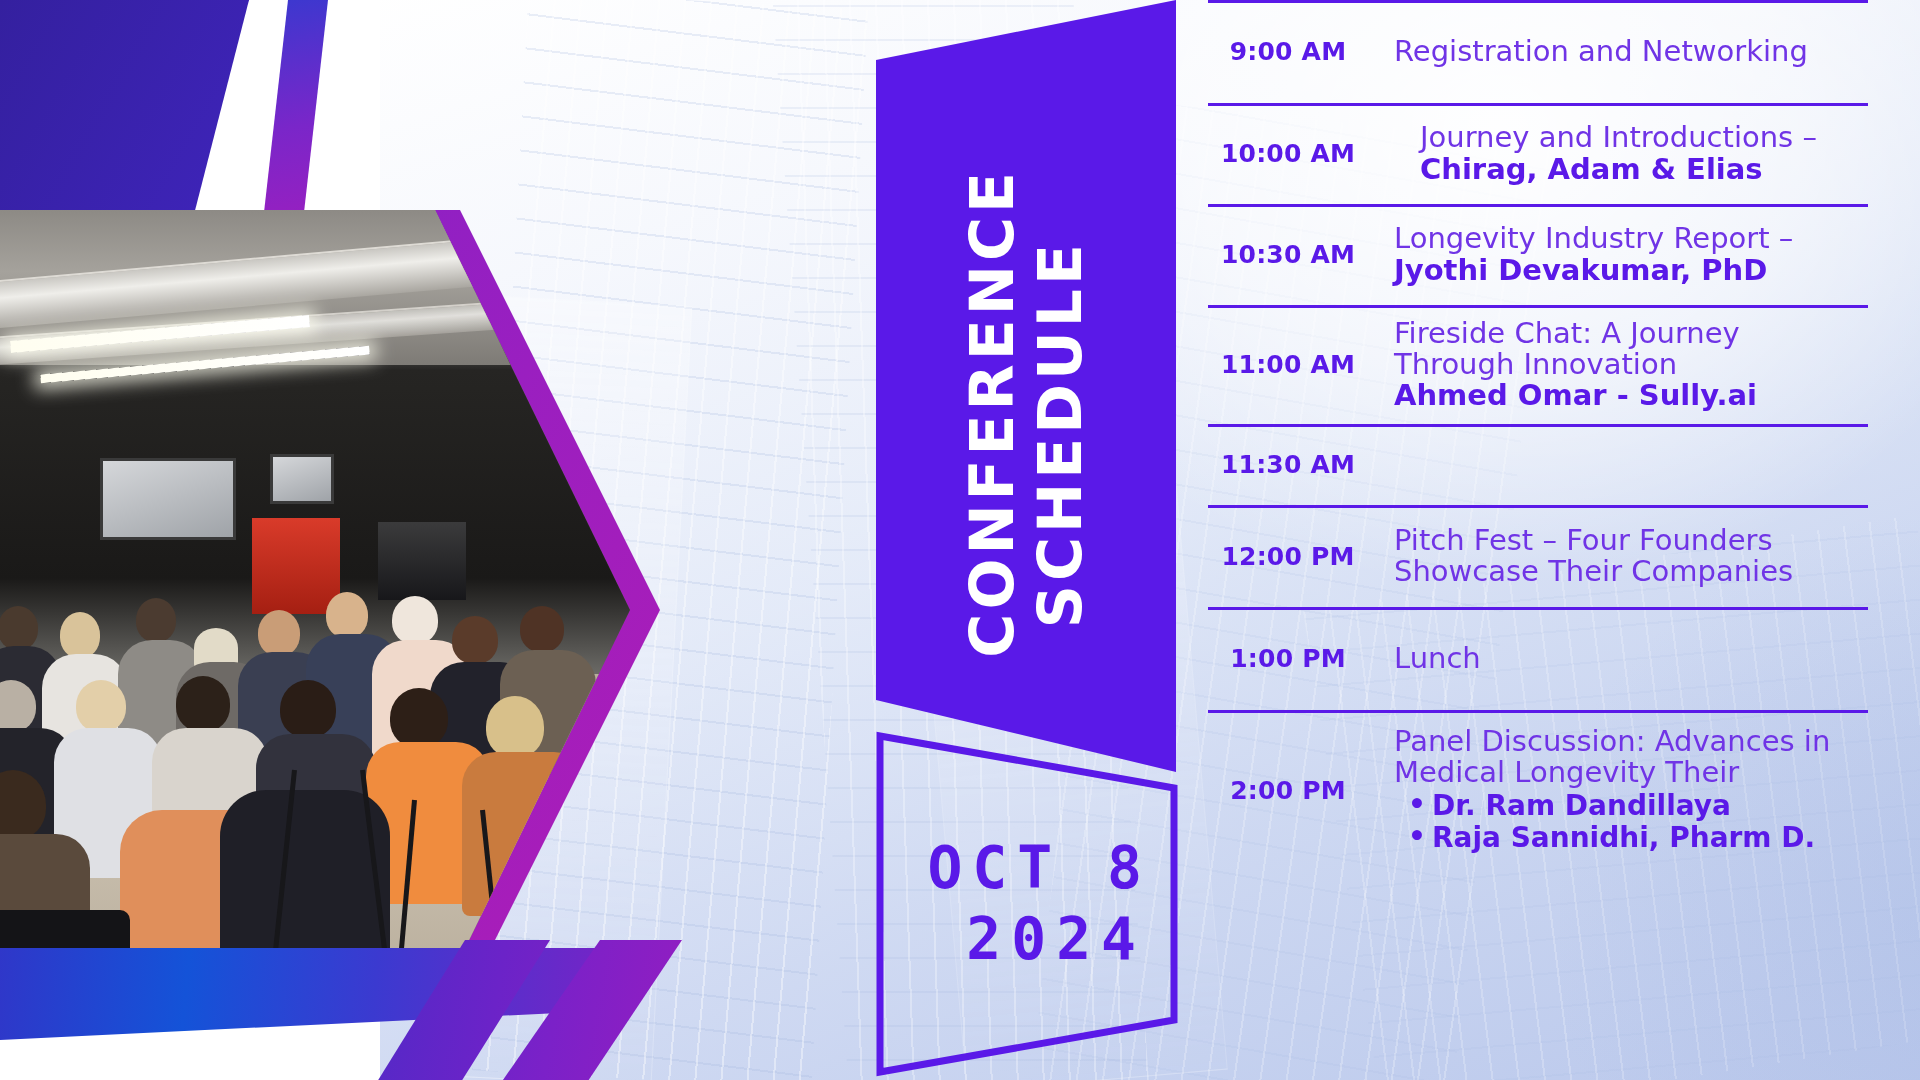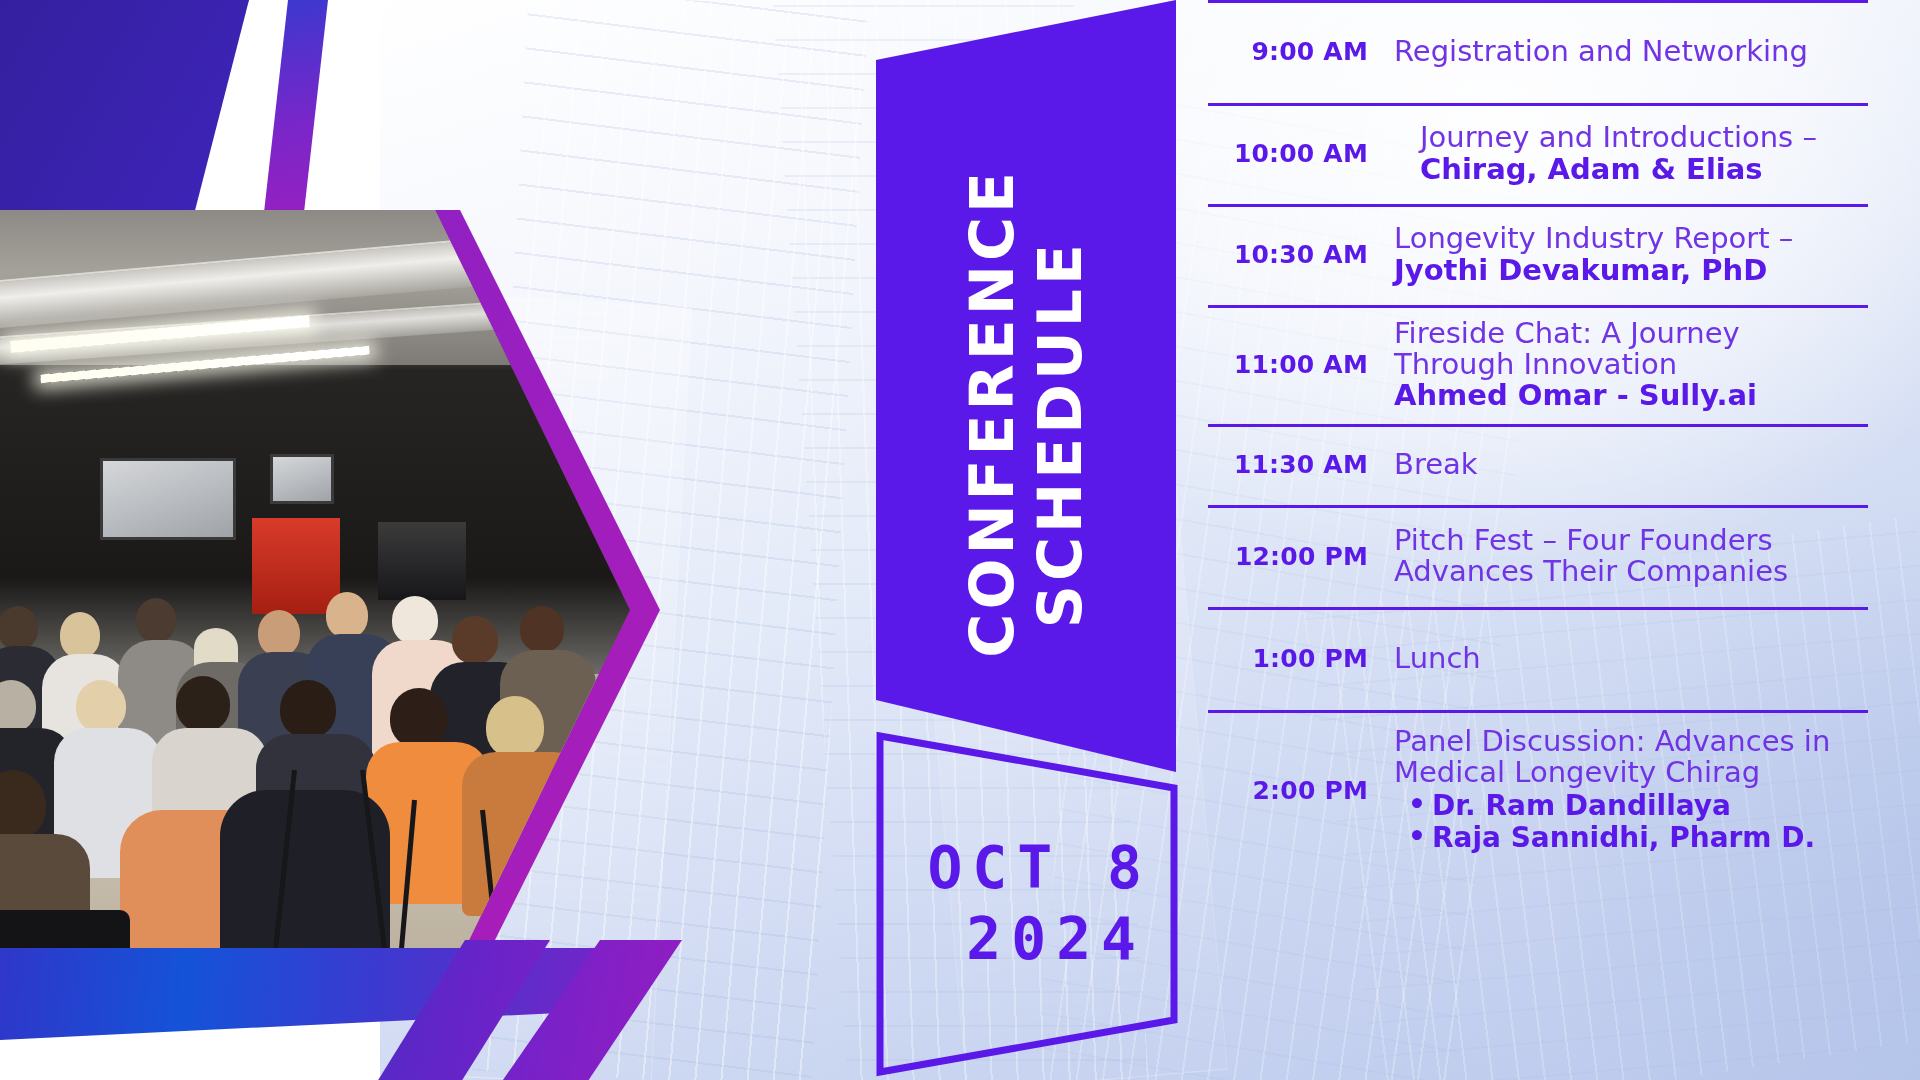--- a/index.html
+++ b/index.html
@@ -230,21 +230,21 @@
     background: #5a19e8;
     width: 660px;
   }
   .row {
     display: flex;
     align-items: center;
     box-sizing: border-box;
   }
   .time {
     flex: 0 0 160px;
-    text-align: right;
+    text-align: center;
     padding-right: 26px;
     color: #5a19e8;
     font-weight: 700;
     font-size: 25px;
     letter-spacing: 0.2px;
     white-space: nowrap;
     font-family: "DejaVu Sans", sans-serif;
   }
   .desc {
     flex: 1 1 auto;
@@ -417,43 +417,40 @@
         <div class="row" style="position: absolute; top: 305px; height: 119px; width: 660px;">
           <div class="time">11:00 AM</div>
           <div class="desc">
             <div class="lead">Fireside Chat: A Journey Through Innovation</div>
             <div class="bold">Ahmed Omar - Sully.ai</div>
           </div>
         </div>
         <div class="rule" style="position: absolute; top: 424px;"></div>
         <div class="row" style="position: absolute; top: 424px; height: 81px; width: 660px;">
           <div class="time">11:30 AM</div>
-          <div class="desc">
-            <div class="lead">Break</div>
-          </div>
         </div>
         <div class="rule" style="position: absolute; top: 505px;"></div>
         <div class="row" style="position: absolute; top: 505px; height: 102px; width: 660px;">
           <div class="time">12:00 PM</div>
           <div class="desc">
-            <div class="lead">Pitch Fest – Four Founders Advances Their Companies</div>
+            <div class="lead">Pitch Fest – Four Founders Showcase Their Companies</div>
           </div>
         </div>
         <div class="rule" style="position: absolute; top: 607px;"></div>
         <div class="row" style="position: absolute; top: 607px; height: 103px; width: 660px;">
           <div class="time">1:00 PM</div>
           <div class="desc">
             <div class="lead">Lunch</div>
           </div>
         </div>
         <div class="rule" style="position: absolute; top: 710px;"></div>
         <div class="row" style="position: absolute; top: 710px; height: 160px; width: 660px;">
           <div class="time">2:00 PM</div>
           <div class="desc">
-            <div class="lead">Panel Discussion: Advances in Medical Longevity Chirag</div>
+            <div class="lead">Panel Discussion: Advances in Medical Longevity Their</div>
             <ul class="bullets">
               <li>Dr. Ram Dandillaya</li>
               <li>Raja Sannidhi, Pharm D.</li>
             </ul>
           </div>
         </div>
         <div class="rule" style="position: absolute; top: 710px;"></div>
       </div>
   </div>
 

